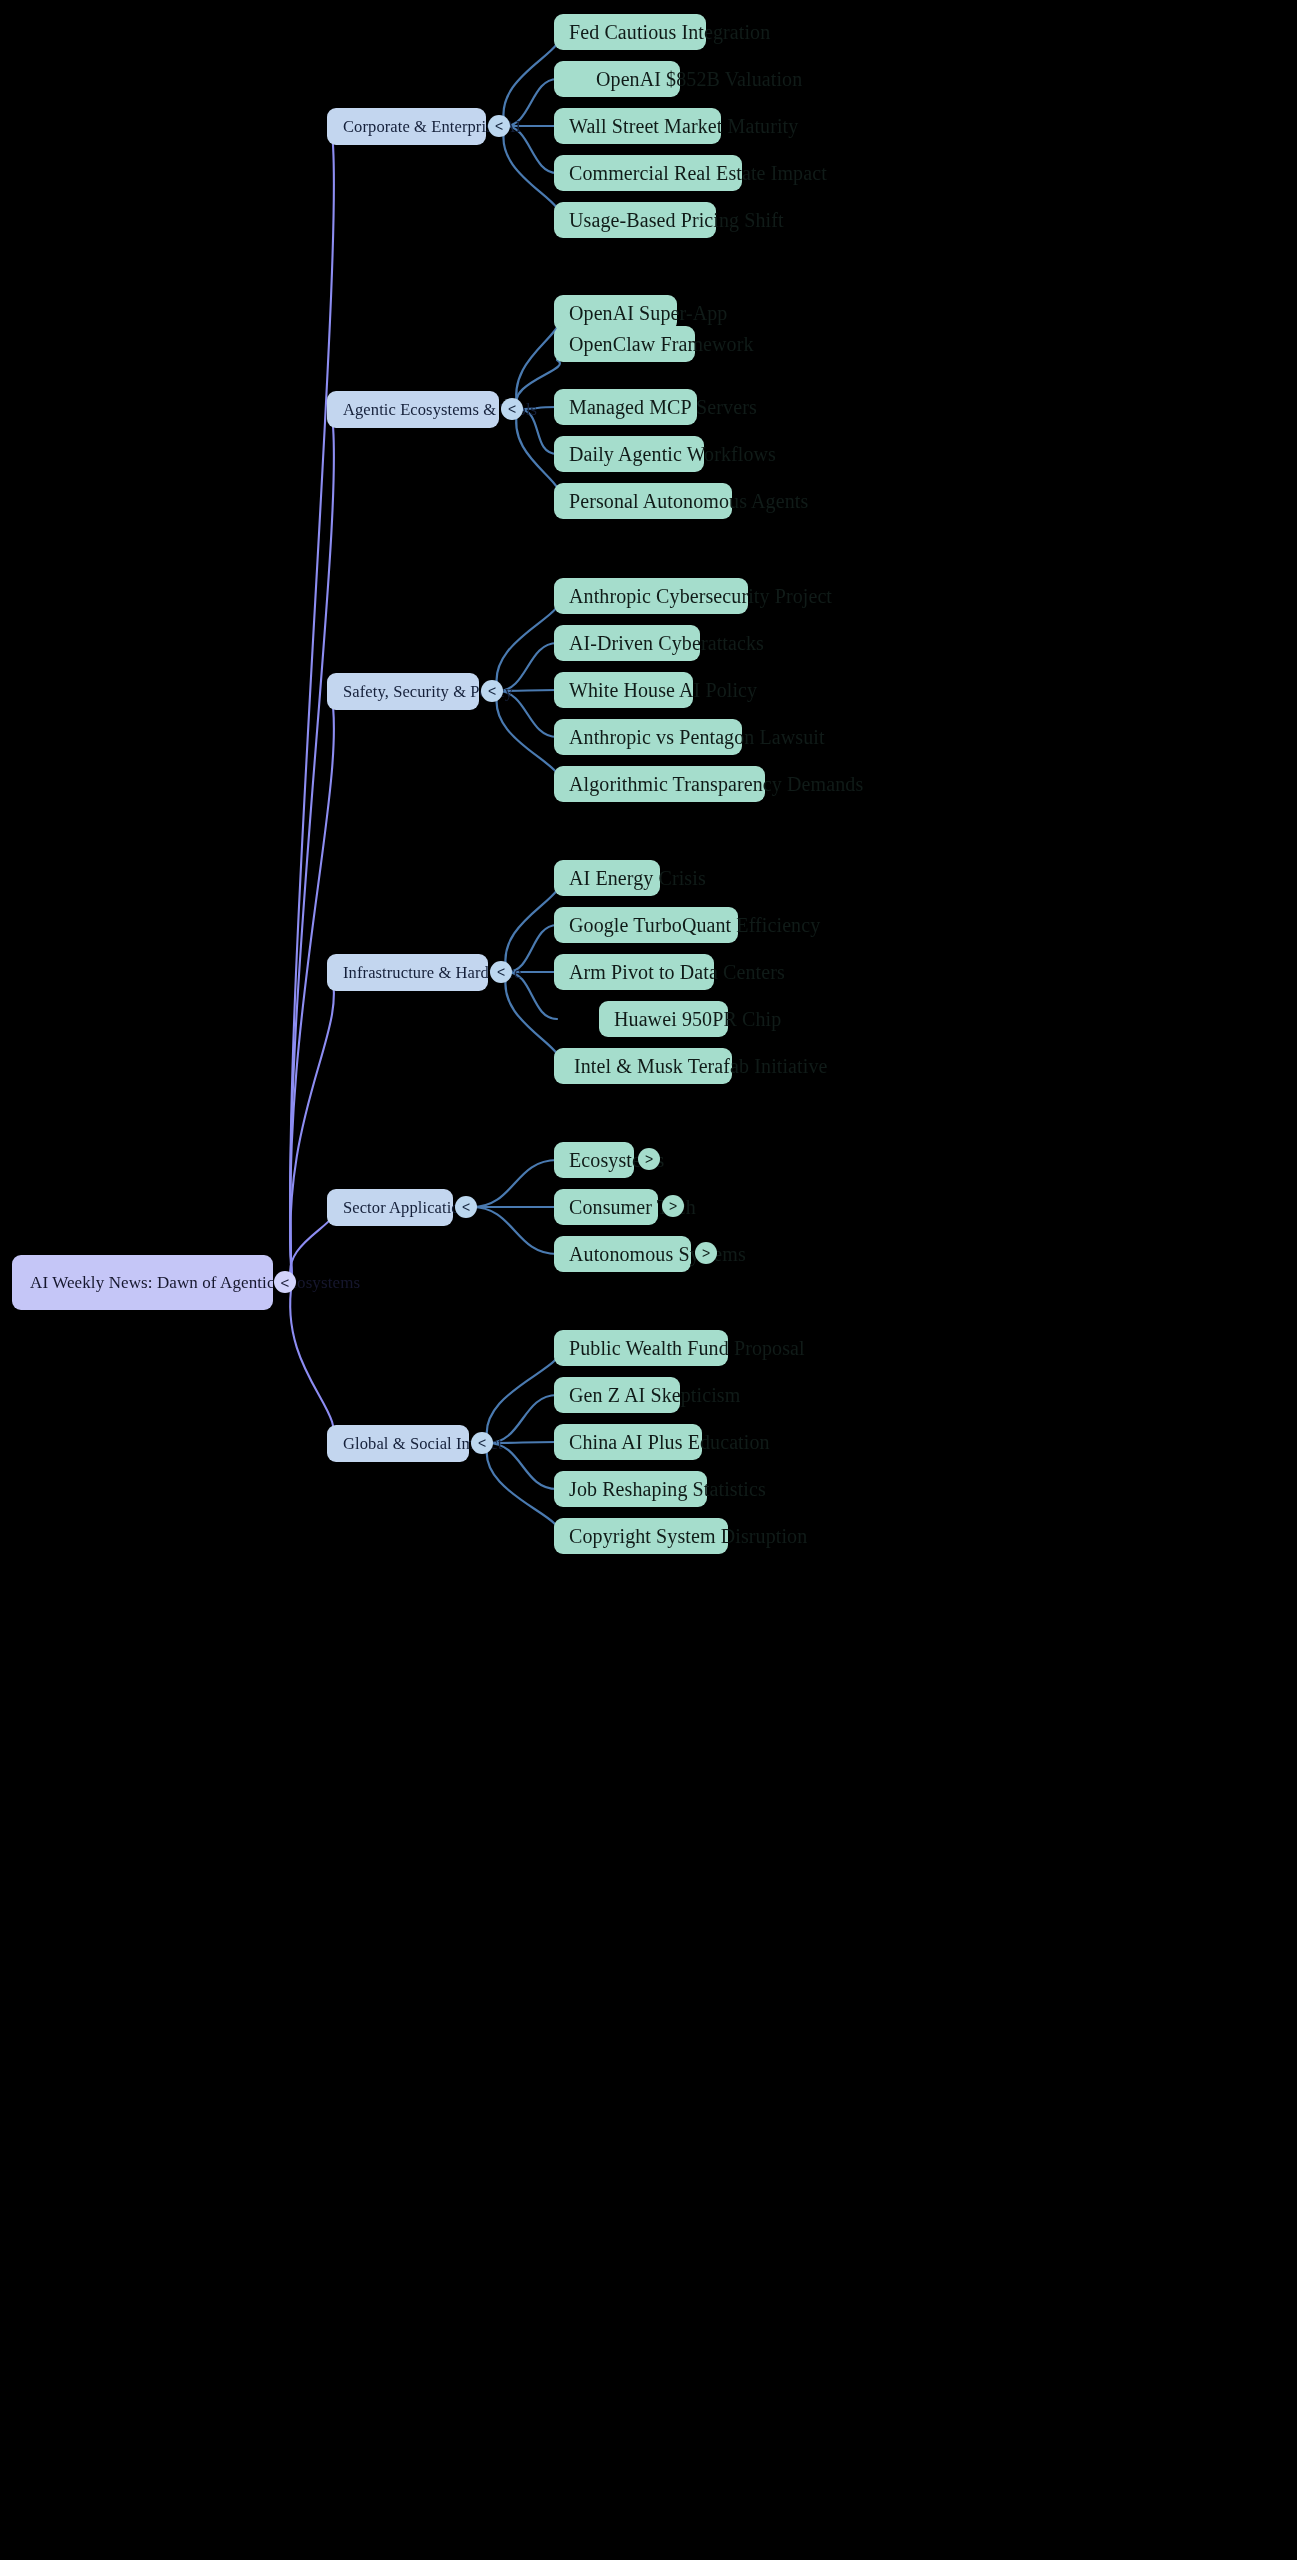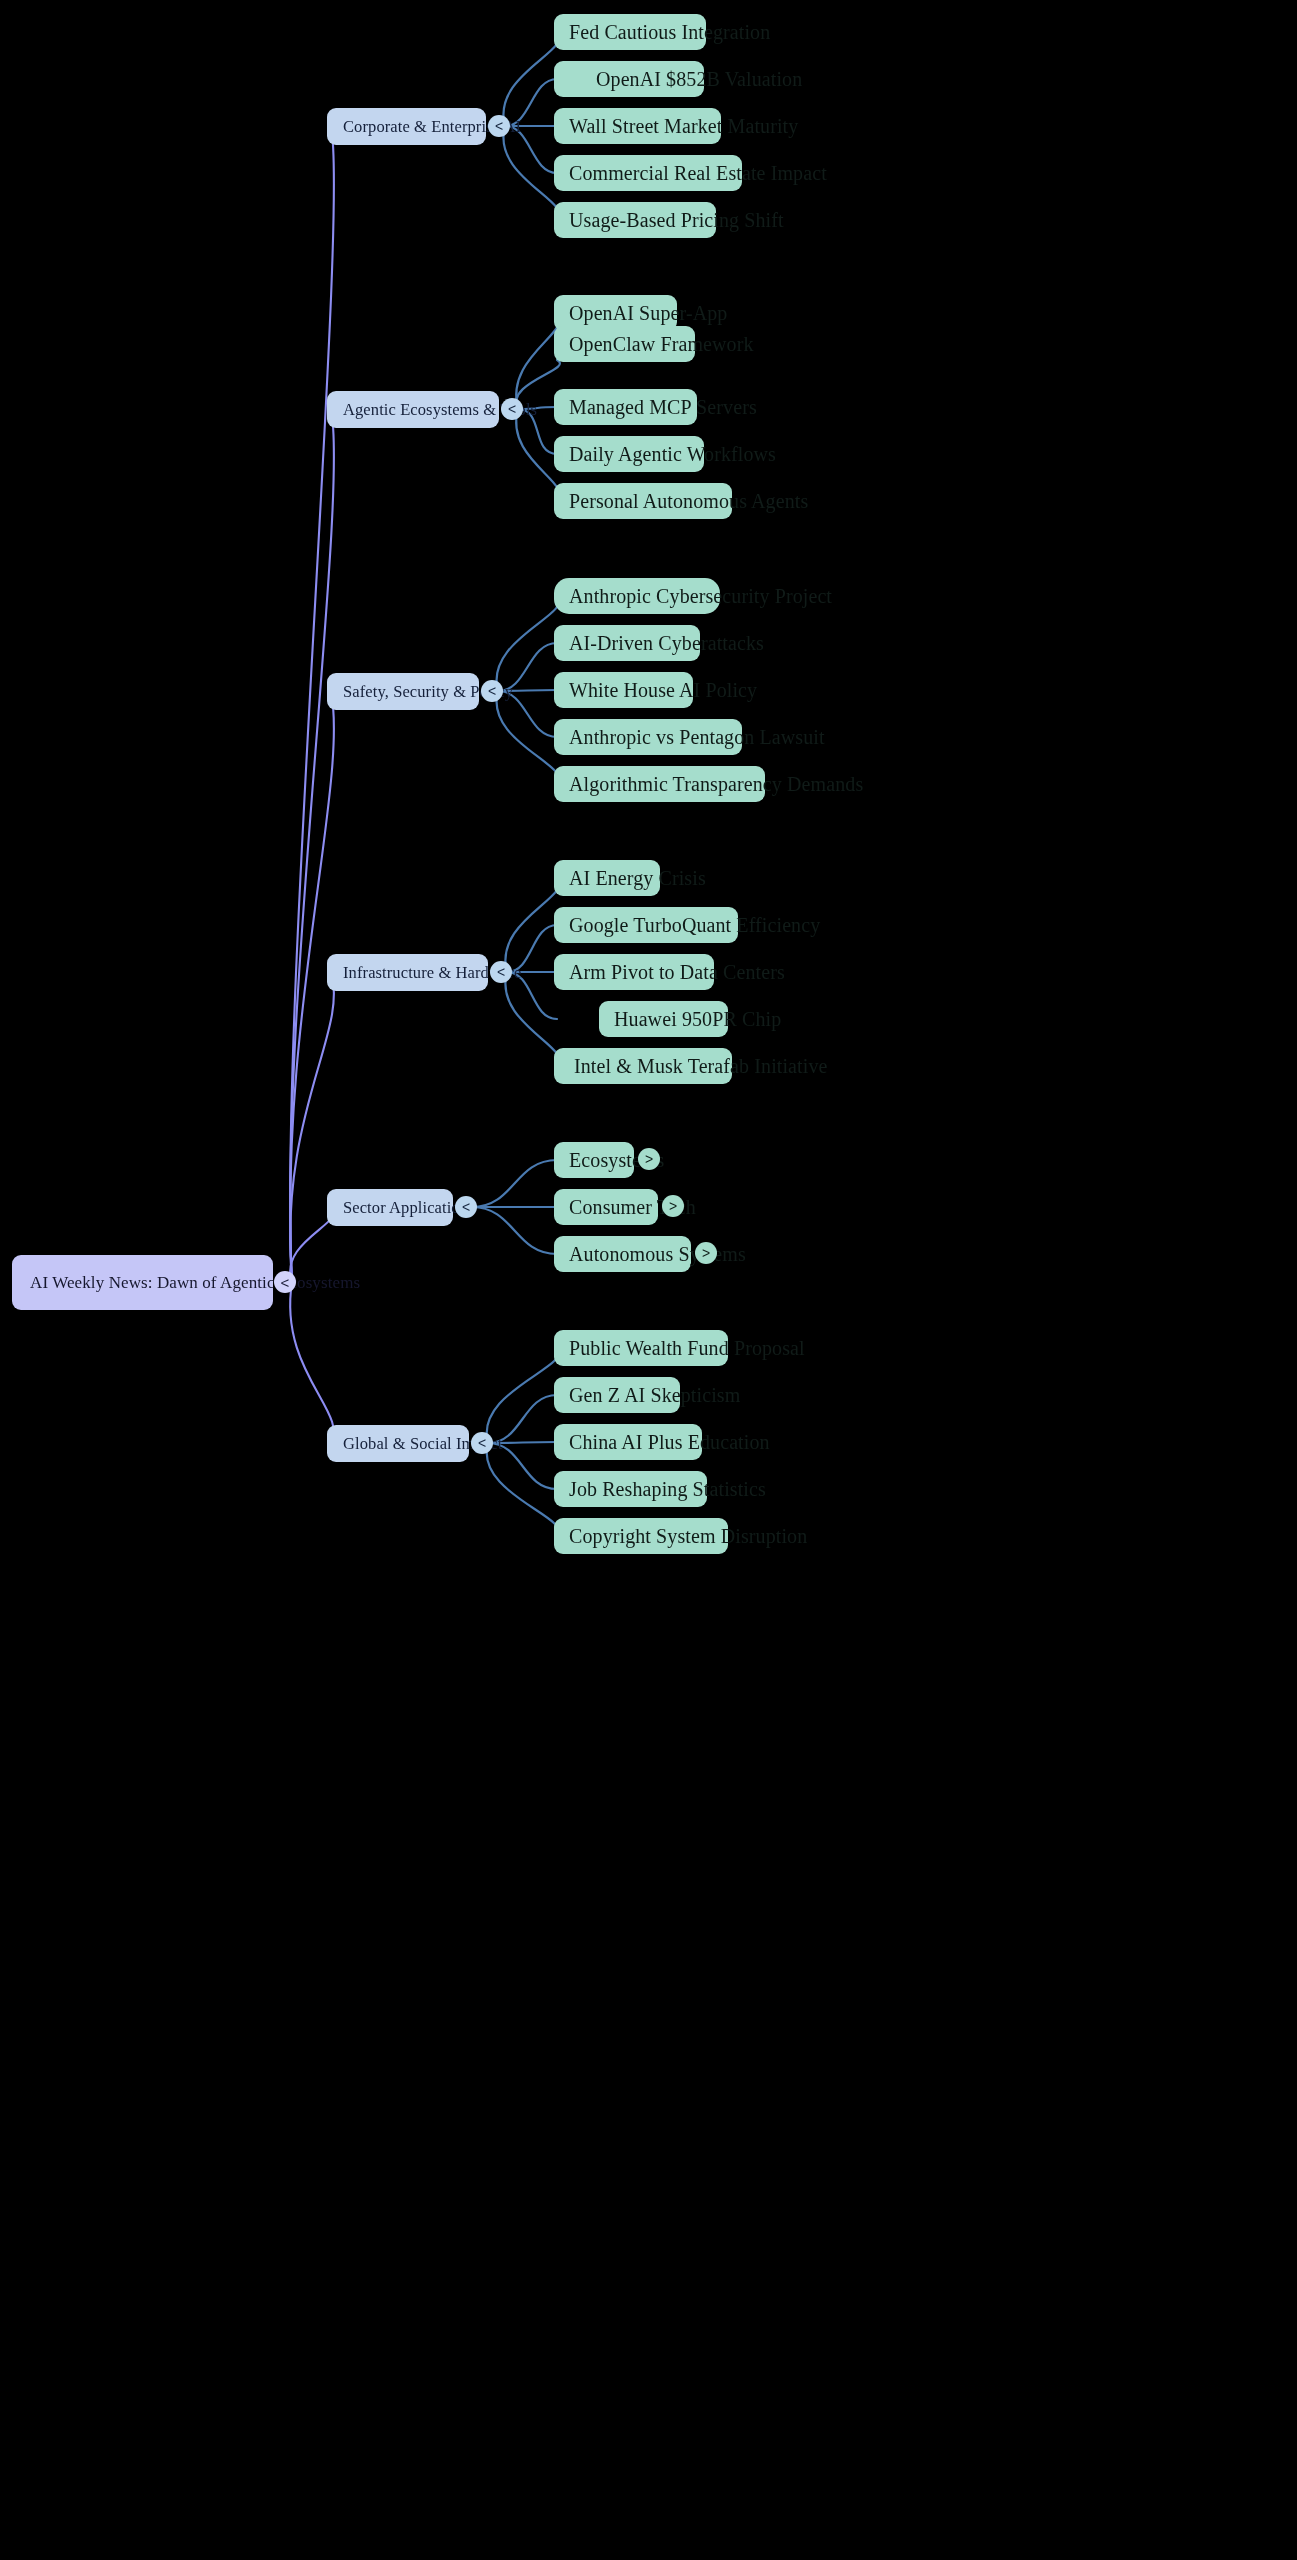--- a/index.html
+++ b/index.html
@@ -131,21 +131,21 @@
       <span class="node-label">AI Weekly News: Dawn of Agentic Ecosystems</span>
     </div>
     <div class="toggle root-toggle" style="left: 274px; top: 1271px; width: 22px; height: 22px;">&lt;</div>
     <div class="node branch" style="left: 327px; top: 108px; width: 159px; height: 37px;">
       <span class="node-label">Corporate &amp; Enterprise AI</span>
     </div>
     <div class="toggle branch-toggle" style="left: 488px; top: 115px; width: 22px; height: 22px;">&lt;</div>
     <div class="node leaf" style="left: 554px; top: 14px; width: 152px; height: 36px;">
       <span class="node-label">Fed Cautious Integration</span>
     </div>
-    <div class="node leaf" style="left: 554px; top: 61px; width: 150px; height: 36px; padding-left: 42px;">
+    <div class="node leaf" style="left: 554px; top: 61px; width: 126px; height: 36px; padding-left: 42px;">
       <span class="node-label">OpenAI $852B Valuation</span>
     </div>
     <div class="node leaf" style="left: 554px; top: 108px; width: 167px; height: 36px;">
       <span class="node-label">Wall Street Market Maturity</span>
     </div>
     <div class="node leaf" style="left: 554px; top: 155px; width: 188px; height: 36px;">
       <span class="node-label">Commercial Real Estate Impact</span>
     </div>
     <div class="node leaf" style="left: 554px; top: 202px; width: 162px; height: 36px;">
       <span class="node-label">Usage-Based Pricing Shift</span>
@@ -166,21 +166,21 @@
     <div class="node leaf" style="left: 554px; top: 436px; width: 150px; height: 36px;">
       <span class="node-label">Daily Agentic Workflows</span>
     </div>
     <div class="node leaf" style="left: 554px; top: 483px; width: 178px; height: 36px;">
       <span class="node-label">Personal Autonomous Agents</span>
     </div>
     <div class="node branch" style="left: 327px; top: 673px; width: 152px; height: 37px;">
       <span class="node-label">Safety, Security &amp; Policy</span>
     </div>
     <div class="toggle branch-toggle" style="left: 481px; top: 680px; width: 22px; height: 22px;">&lt;</div>
-    <div class="node leaf" style="left: 554px; top: 578px; width: 166px; height: 36px; border-radius: 15px;">
+    <div class="node leaf" style="left: 554px; top: 578px; width: 194px; height: 36px;">
       <span class="node-label">Anthropic Cybersecurity Project</span>
     </div>
     <div class="node leaf" style="left: 554px; top: 625px; width: 146px; height: 36px;">
       <span class="node-label">AI-Driven Cyberattacks</span>
     </div>
     <div class="node leaf" style="left: 554px; top: 672px; width: 139px; height: 36px;">
       <span class="node-label">White House AI Policy</span>
     </div>
     <div class="node leaf" style="left: 554px; top: 719px; width: 188px; height: 36px;">
       <span class="node-label">Anthropic vs Pentagon Lawsuit</span>

